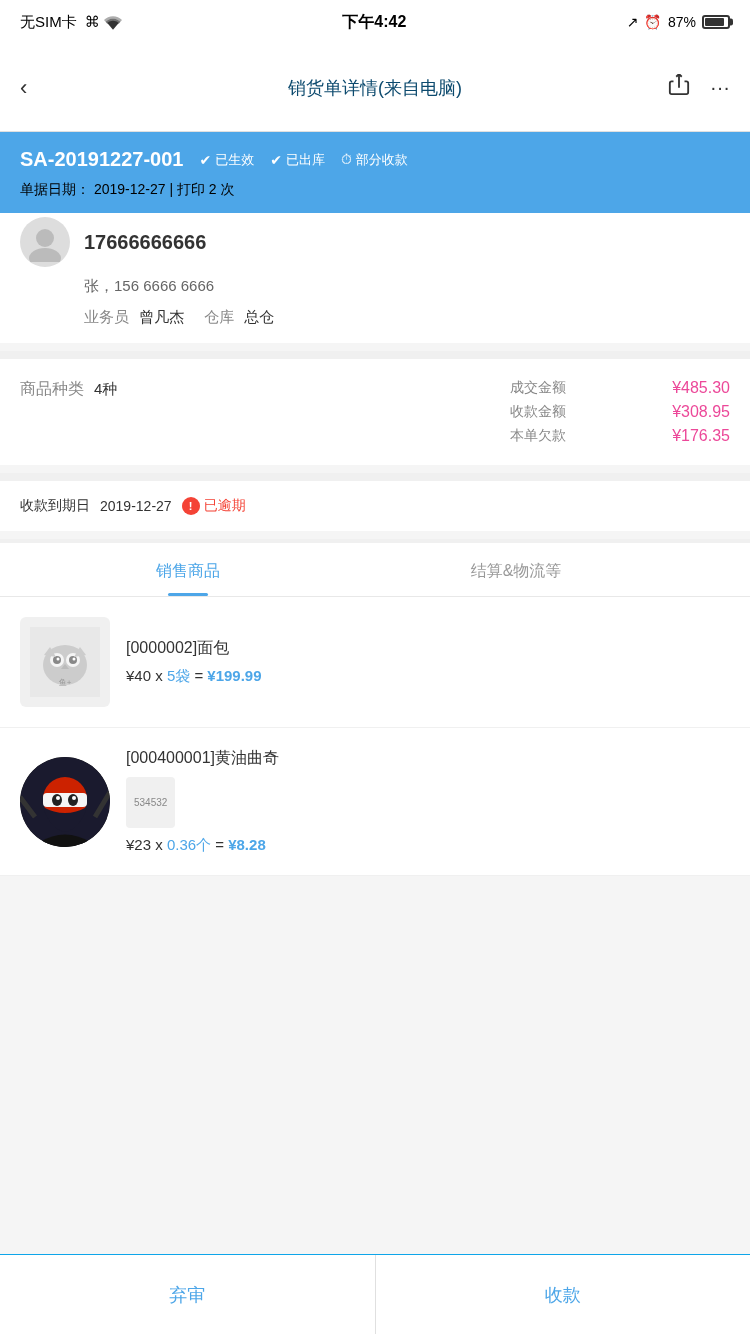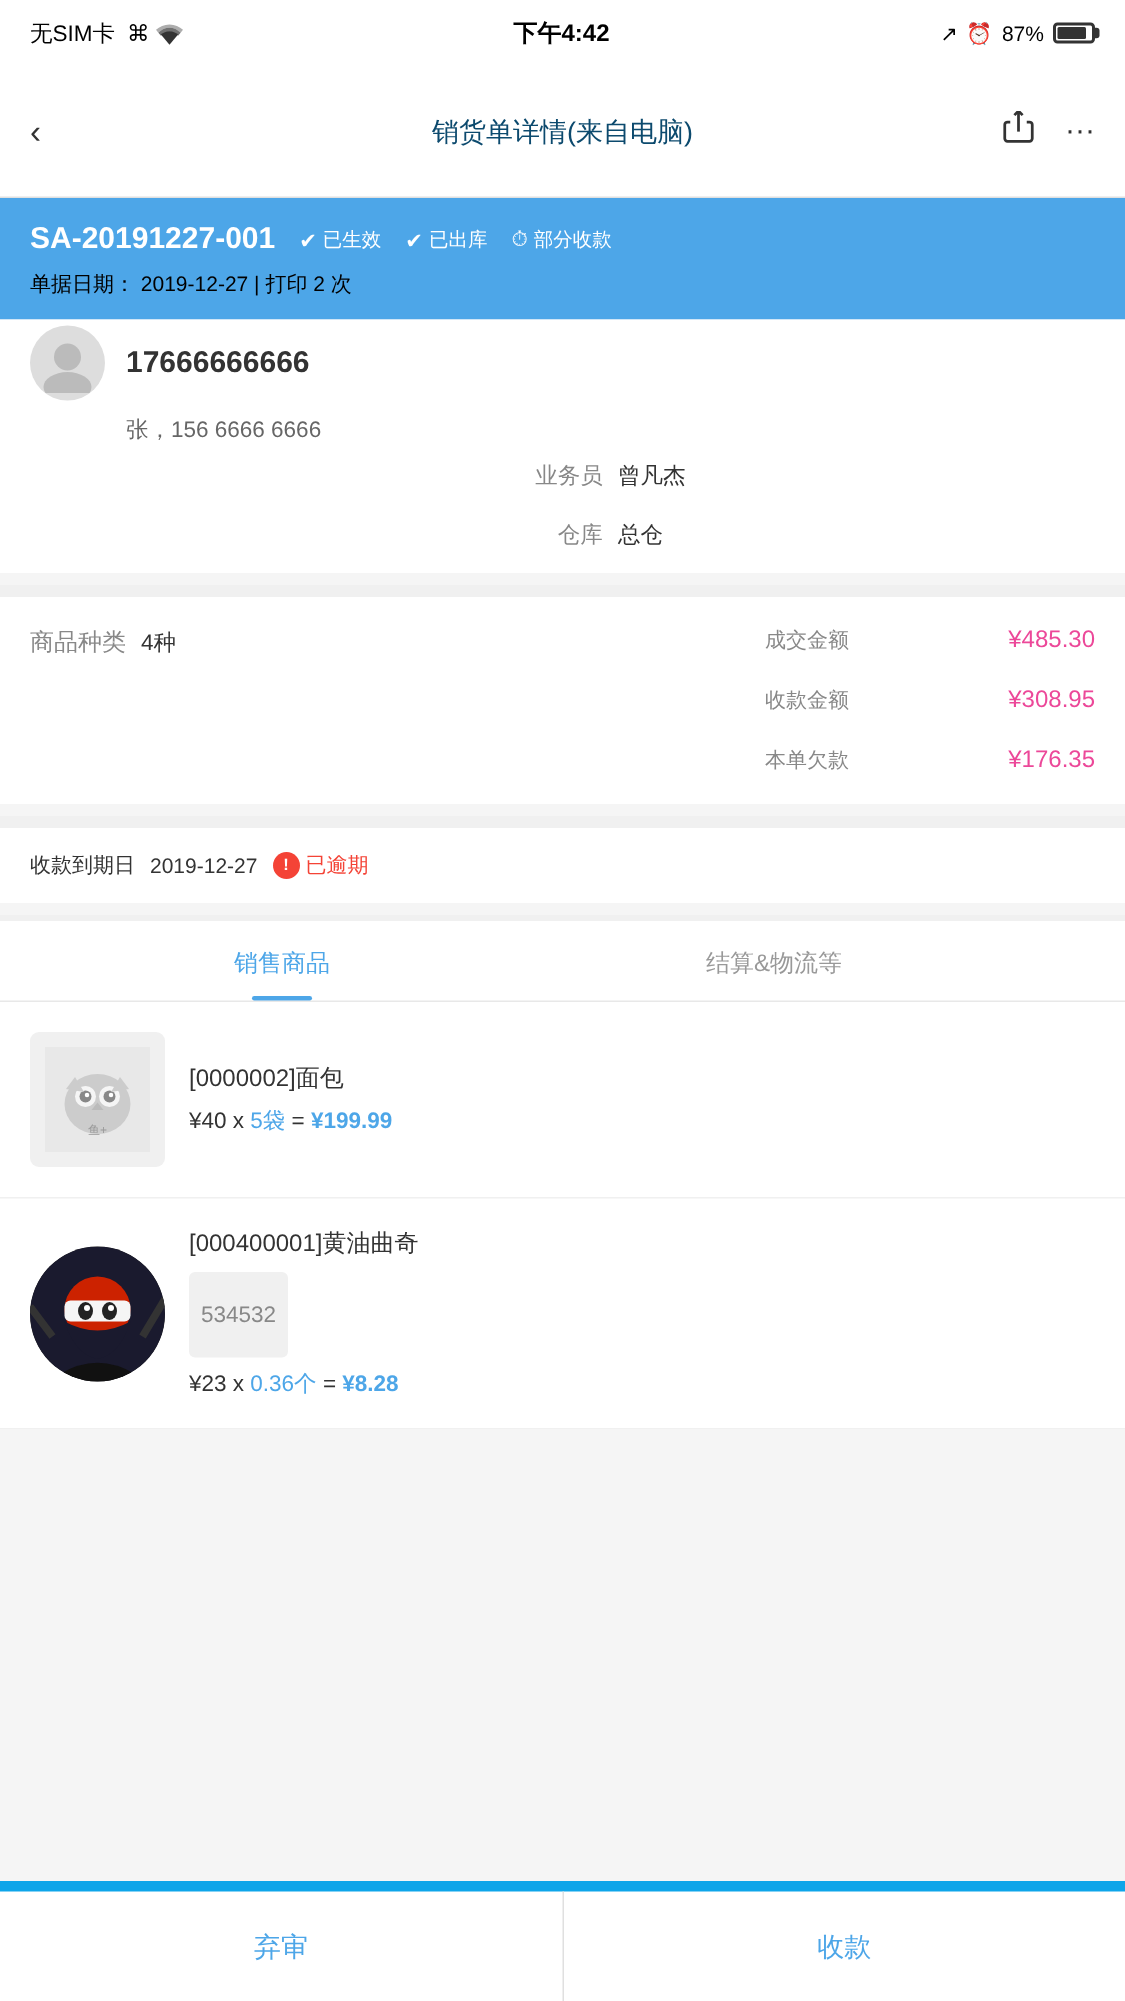--- a/index.html
+++ b/index.html
@@ -137,21 +137,20 @@
       font-size: 15px;
       color: #666;
       margin-bottom: 12px;
       padding-left: 64px;
     }
     .customer-meta {
       display: flex;
       align-items: center;
       gap: 20px;
       padding-left: 64px;
-      flex-direction: column;
     }
     .meta-item {
       font-size: 15px;
       color: #333;
     }
     .meta-label { color: #888; margin-right: 6px; }
 
     
     .divider { height: 8px; background: #f0f0f0; width: 750px; }
 
@@ -170,21 +169,21 @@
     .stats-left {
       display: flex;
       align-items: center;
       gap: 10px;
     }
     .stats-label { font-size: 16px; color: #888; }
     .stats-value { font-size: 15px; color: #333; font-weight: 500; }
     .stats-right {
       display: flex;
       flex-direction: column;
-      gap: 22px;
+      gap: 6px;
       align-items: center;
     }
     .stat-row {
       display: flex;
       justify-content: space-between;
       gap: 20px;
       align-items: center;
       min-width: 220px;
     }
     .stat-name { font-size: 14px; color: #888; }
@@ -277,41 +276,41 @@
     .product-name {
       font-size: 16px;
       color: #333;
       margin-bottom: 8px;
       font-weight: 500;
     }
     .product-tag {
       display: inline-block;
       background: #f0f0f0;
       color: #888;
-      font-size: 15px;
+      font-size: 10px;
       padding: 20px 8px;
       border-radius: 4px;
       margin-bottom: 8px;
     }
     .product-price {
       font-size: 15px;
       color: #333;
     }
     .price-qty { color: #4DA6E8; }
     .price-total { color: #4DA6E8; font-weight: 600; }
 
     
     .bottom-bar {
       position: fixed;
       bottom: 0;
       left: 0;
       width: 750px;
       height: 80px;
       background: #fff;
-      border-top: 7px solid #0ea5e9;
+      border-top: 1px solid #0ea5e9;
       display: flex;
       align-items: center;
     }
     .bottom-btn {
       flex: 1;
       height: 100%;
       display: flex;
       align-items: center;
       justify-content: center;
       font-size: 18px;

